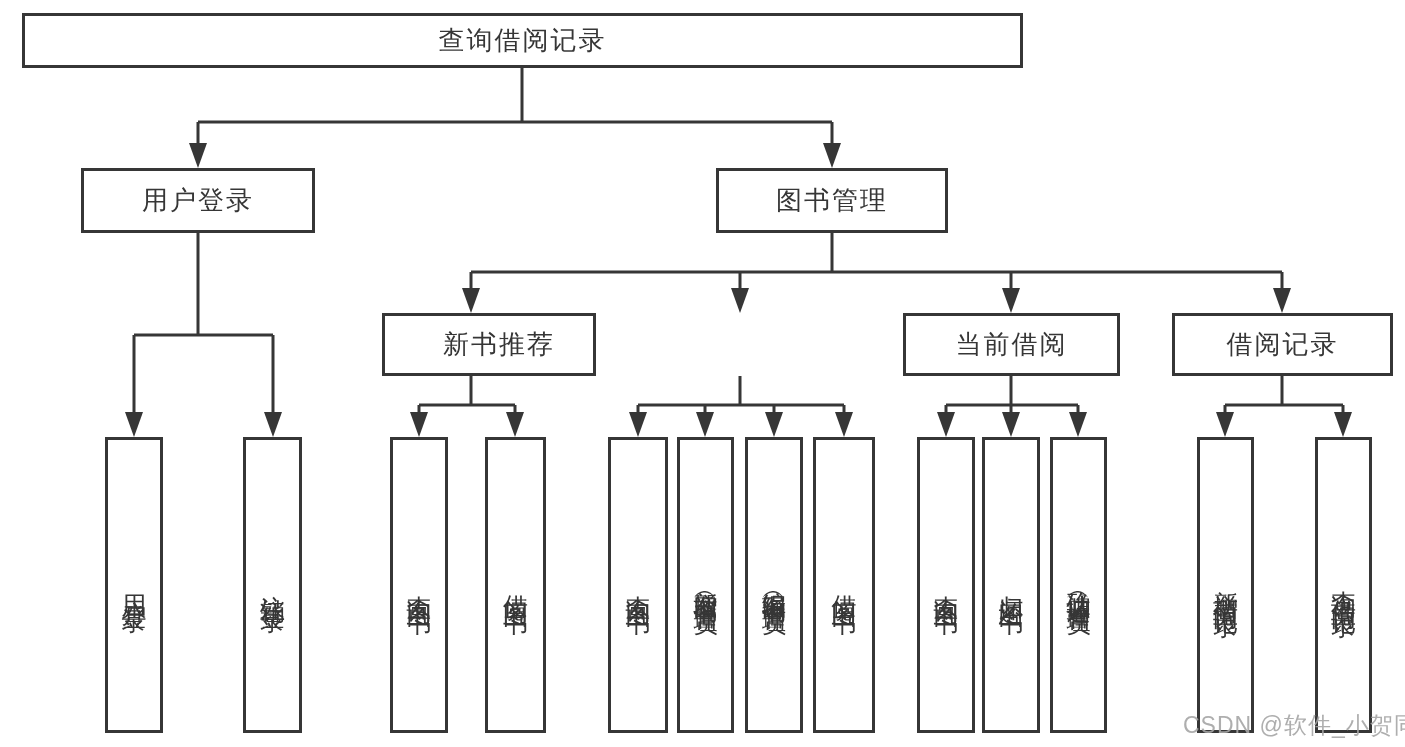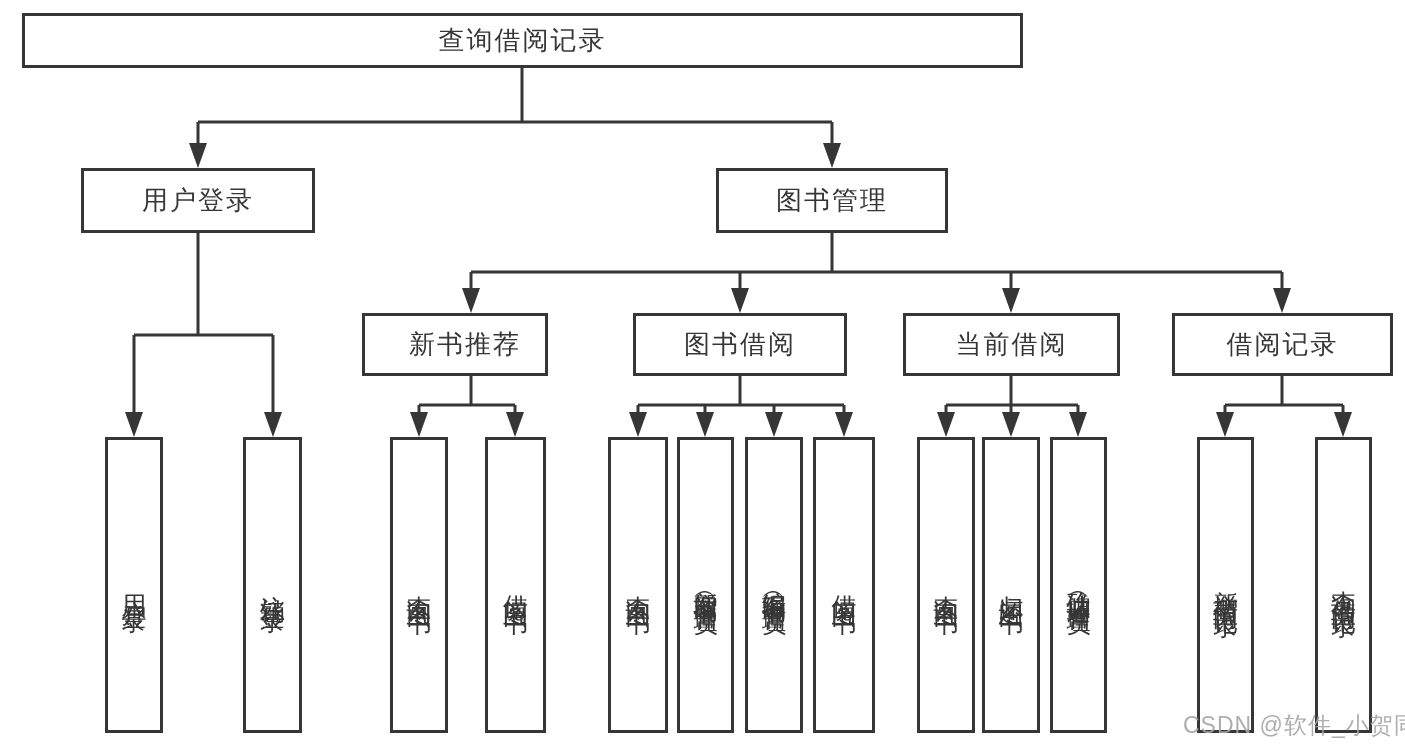--- a/index.html
+++ b/index.html
@@ -105,25 +105,22 @@
     <span class="h-label">查询借阅记录</span>
   </div>
 
   <div class="box" style="left:81px; top:168px; width:234px; height:65px;">
     <span class="h-label">用户登录</span>
   </div>
   <div class="box" style="left:716px; top:168px; width:232px; height:65px;font-family:Liberation Mono, monospace;">
     <span class="h-label">图书管理</span>
   </div>
 
-  <div class="box" style="left:362px; top:313px; width:186px; height:63px;padding-left:20px;">
+  <div class="box" style="left:382px; top:313px; width:214px; height:63px;padding-left:20px;">
     <span class="h-label">新书推荐</span>
-  </div>
-  <div class="box" style="left:633px; top:313px; width:214px; height:63px;">
-    <span class="h-label">图书借阅</span>
   </div>
   <div class="box" style="left:1172px; top:313px; width:221px; height:63px;">
     <span class="h-label">借阅记录</span>
   </div>
   <div class="box" style="left:903px; top:313px; width:217px; height:63px;">
     <span class="h-label">当前借阅</span>
   </div>
 
   <div class="box v-box" style="left:105px; width:58px;">
     <span class="v-label">用户登录</span>

